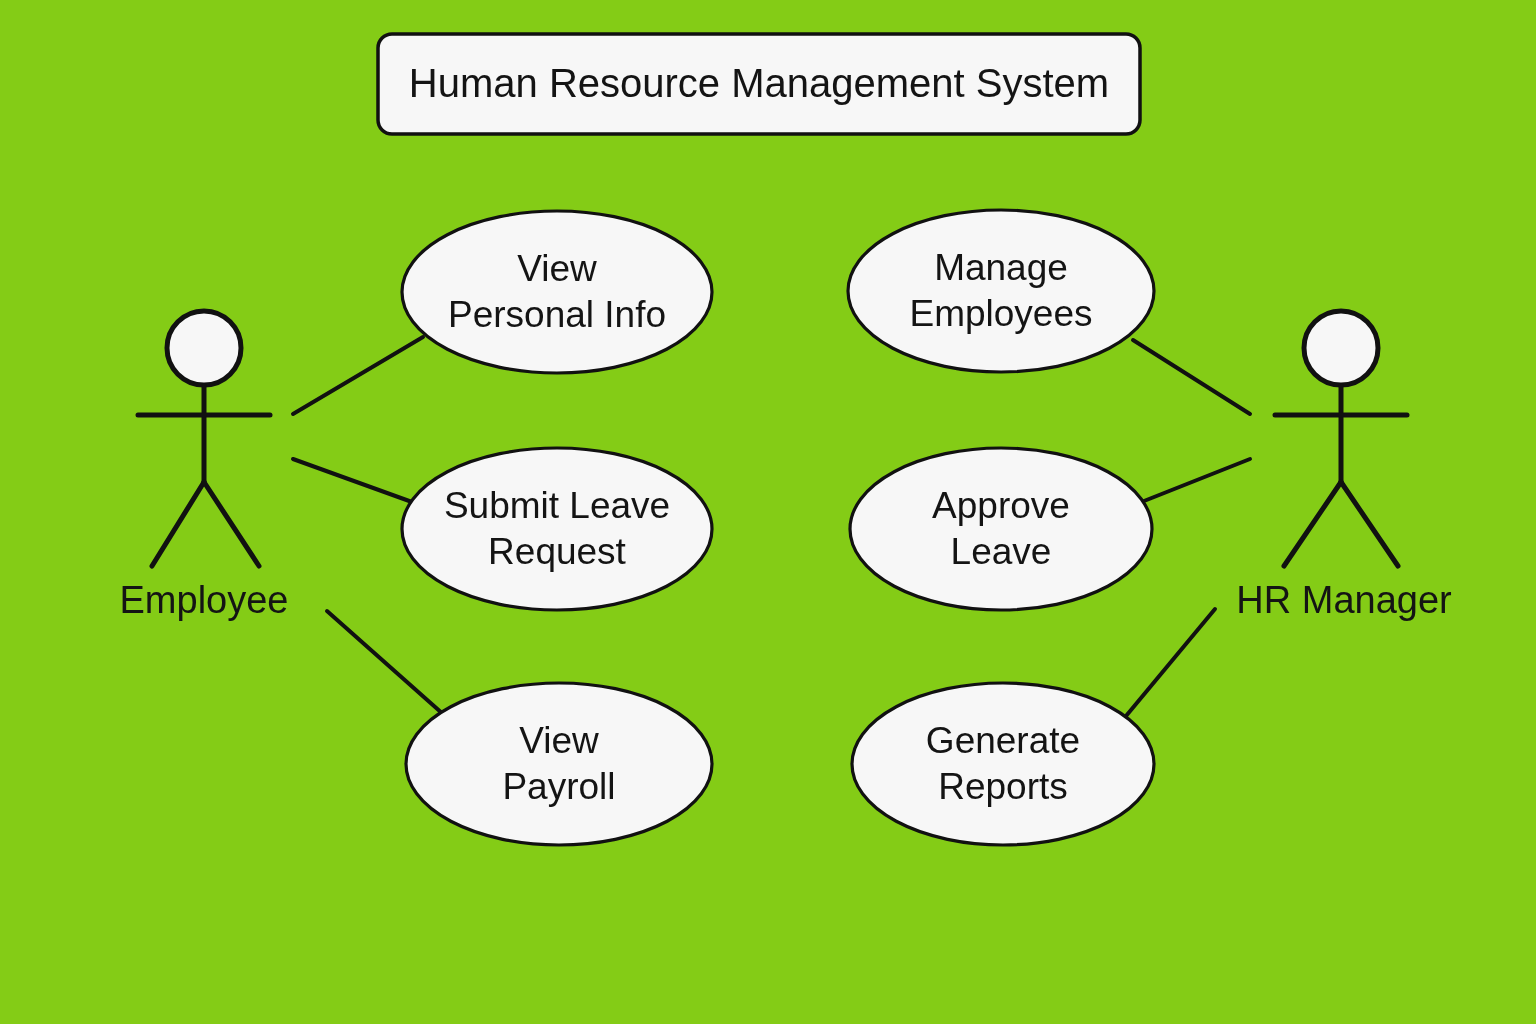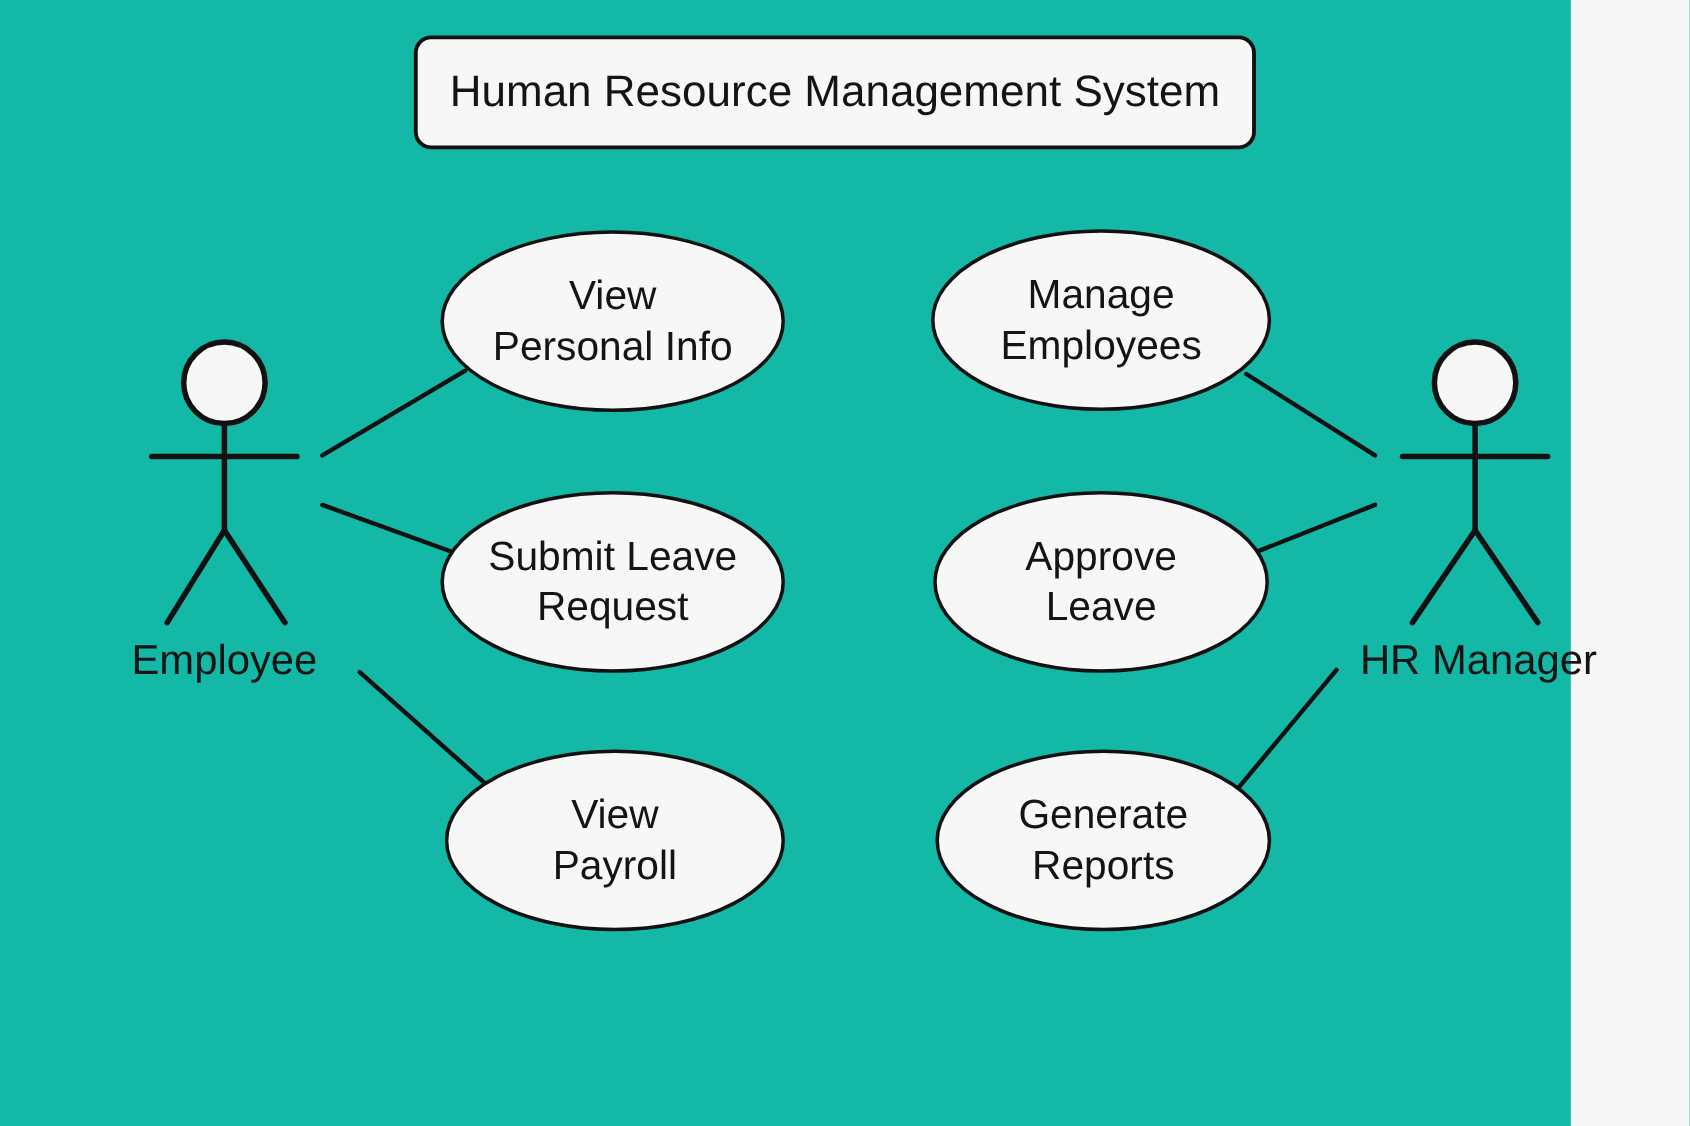--- a/index.html
+++ b/index.html
@@ -9,23 +9,23 @@
     width: 1536px;
     height: 1024px;
     overflow: hidden;
   }
   body {
     background: #f7f7f7;
     font-family: "Liberation Sans", "DejaVu Sans", sans-serif;
   }
   #diagram-root {
     position: relative;
-    width: 1428px;
+    width: 1536px;
     height: 1024px;
-    background: #14b8a6;
+    background: #84cc16;
   }
   svg#canvas {
     position: absolute;
     top: 0;
     left: 0;
     width: 1536px;
     height: 1024px;
     display: block;
   }
   .boundary-box {

